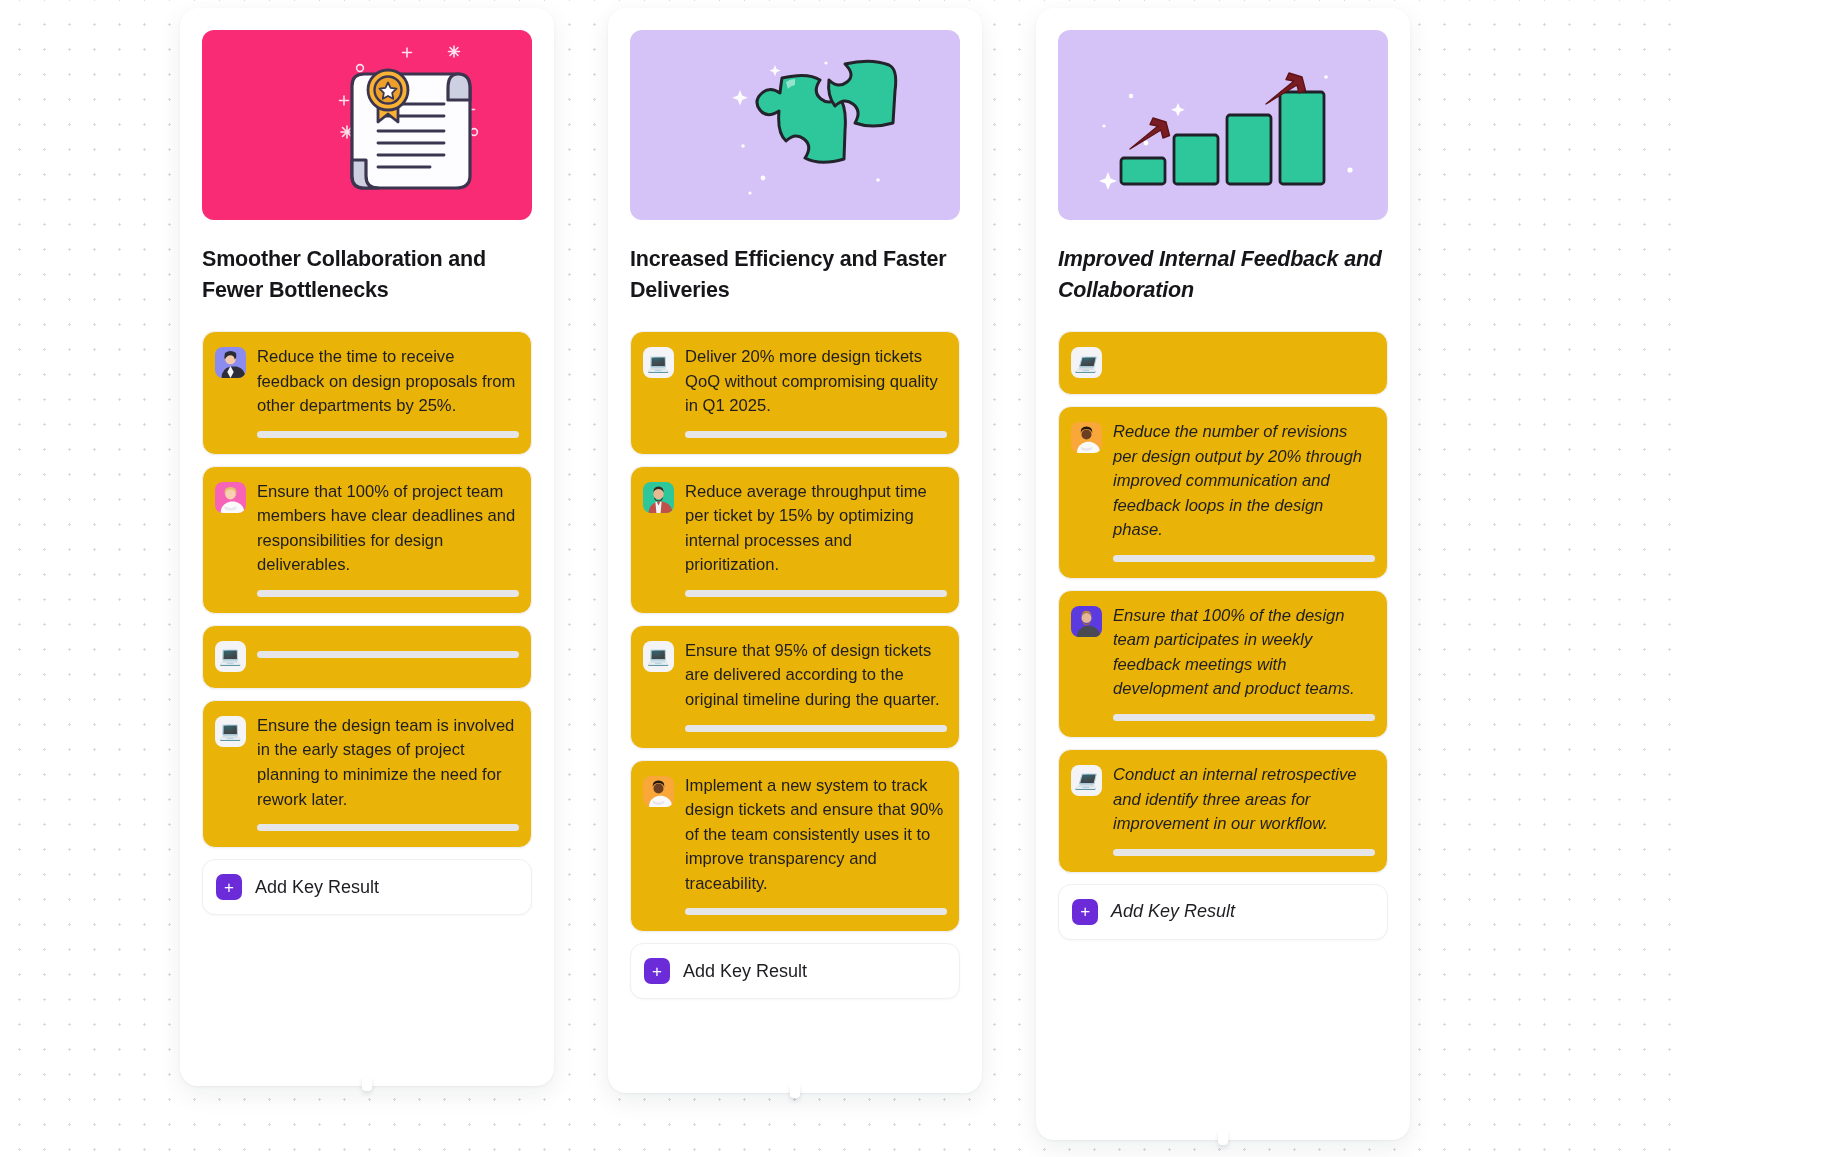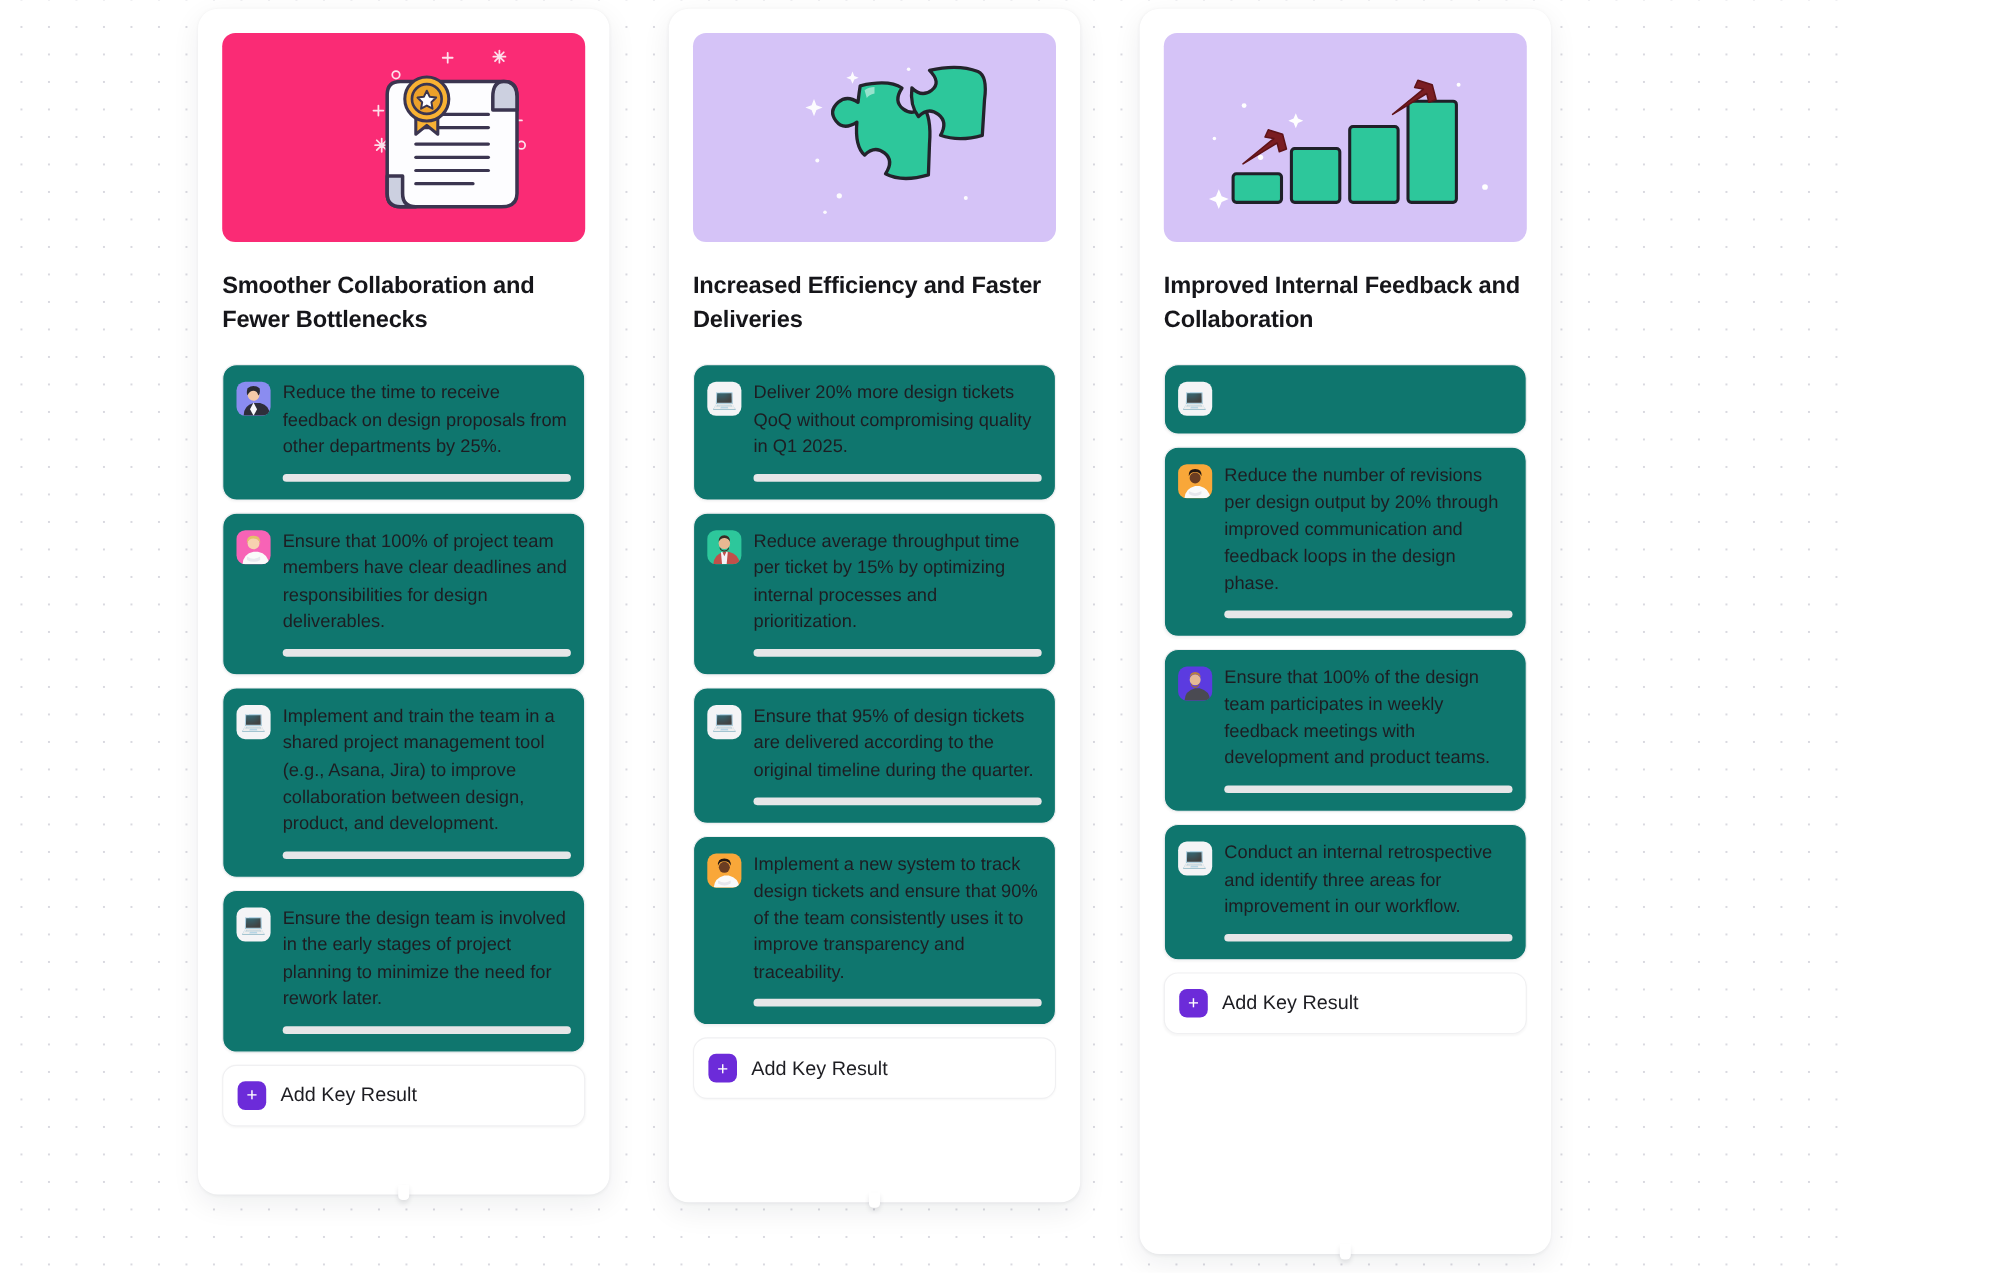--- a/index.html
+++ b/index.html
@@ -19,21 +19,21 @@
   }
   .card {
     position: absolute;
     background: #ffffff;
     border-radius: 18px;
     box-shadow: 0 1px 3px rgba(16,24,40,0.05), 0 8px 26px rgba(16,24,40,0.07);
     padding: 22px 22px 26px 22px;
   }
   #card-1 { left: 180px; top: 8px;   width: 374px; height: 1078px; }
   #card-2 { left: 608px; top: 8px;   width: 374px; height: 1085px; }
-  #card-3 { left: 1036px; top: 8px;  width: 374px; height: 1132px; }
+  #card-3 { left: 1036px; top: 8px;  width: 374px; height: 1132px; font-style: italic; }
 
   .hero {
     height: 190px;
     border-radius: 12px;
     position: relative;
     overflow: hidden;
   }
   .hero svg { position: absolute; inset: 0; width: 100%; height: 100%; }
 
   .card-title {
@@ -48,21 +48,21 @@
   .kr-list { margin-top: 26px; }
 
   .kr {
     display: flex;
     align-items: flex-start;
     gap: 11px;
     border: 1px solid #f0f0f2;
     border-radius: 13px;
     padding: 13px 12px 16px 12px;
     margin-bottom: 11px;
-    background: #0f766e;
+    background: #eab308;
     position: relative;
     box-shadow: 0 1px 2px rgba(16,24,40,0.035);
   }
   .kr-av {
     flex: 0 0 auto;
     width: 31px; height: 31px;
     border-radius: 8px;
     position: relative;
     overflow: hidden;
     margin-top: 2px;
@@ -190,21 +190,20 @@
           <div class="kr-text">Ensure that 100% of project team members have clear deadlines and responsibilities for design deliverables.</div>
           <div class="kr-bar"></div>
         </div>
       </div>
 
       <div class="kr">
         <div class="kr-av laptop">
             <span>💻</span>
           </div>
         <div class="kr-body">
-          <div class="kr-text">Implement and train the team in a shared project management tool (e.g., Asana, Jira) to improve collaboration between design, product, and development.</div>
           <div class="kr-bar"></div>
         </div>
       </div>
 
       <div class="kr">
         <div class="kr-av laptop">
             <span>💻</span>
           </div>
         <div class="kr-body">
           <div class="kr-text">Ensure the design team is involved in the early stages of project planning to minimize the need for rework later.</div>

